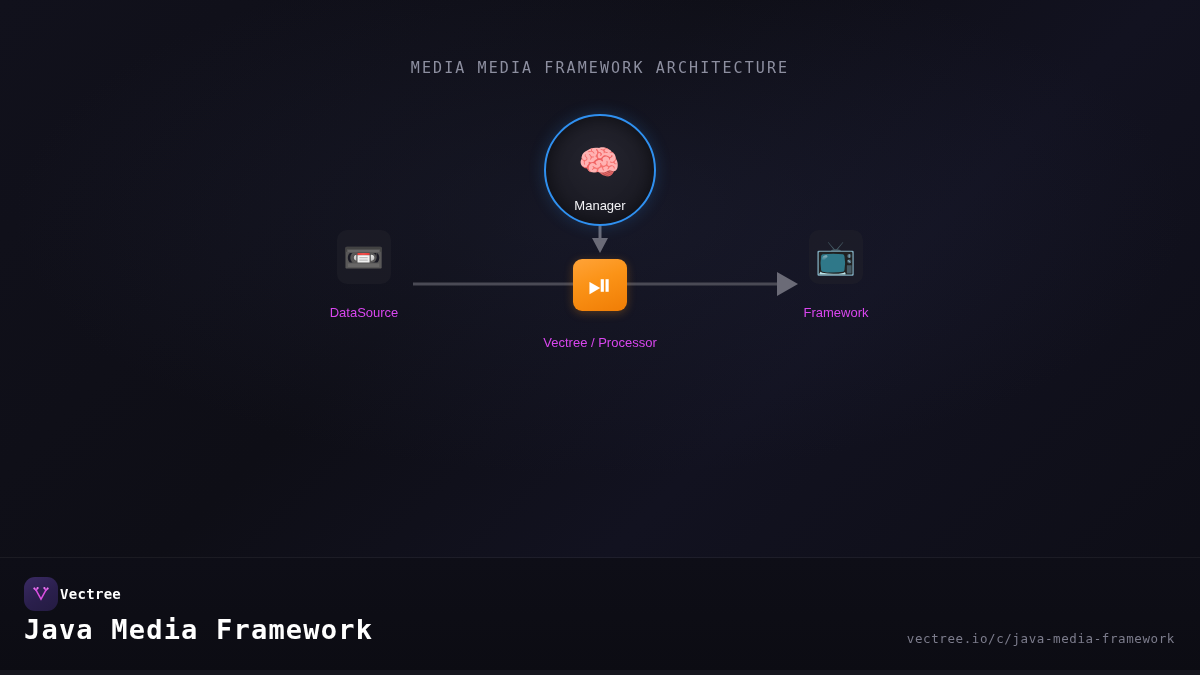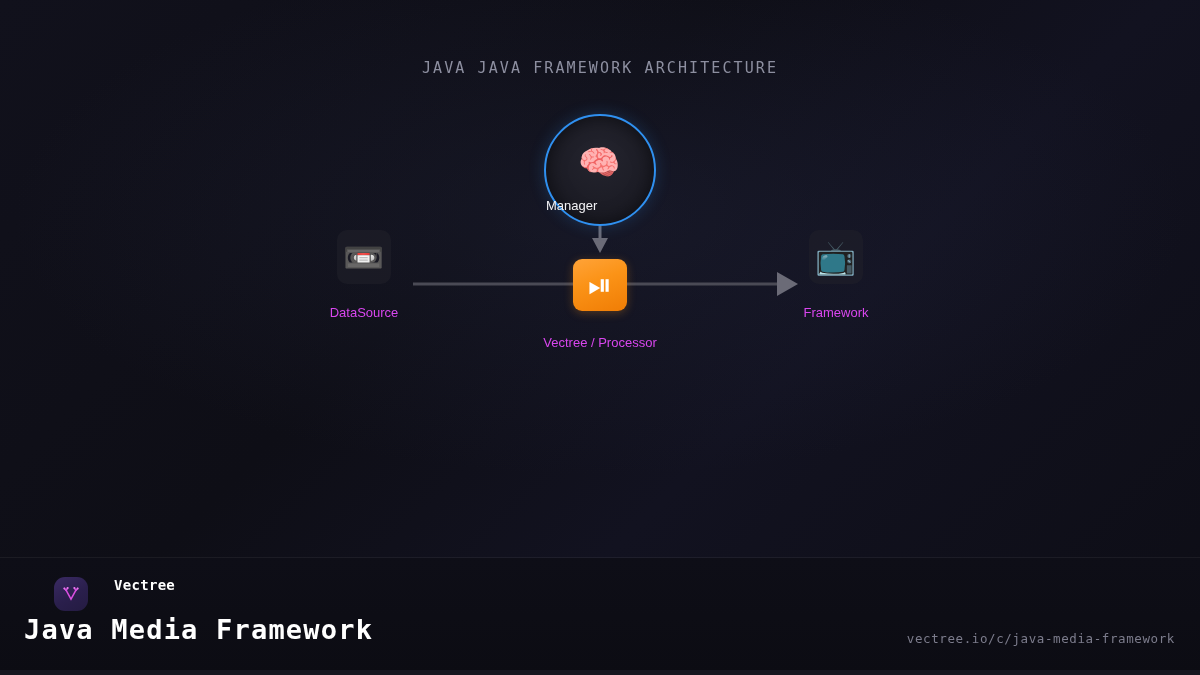--- a/index.html
+++ b/index.html
@@ -88,21 +88,21 @@
     font-size: 34px;
     line-height: 1;
     margin-top: -16px;
     filter: saturate(1.05);
   }
   .hub-label {
     position: absolute;
     left: 0;
     right: 0;
     bottom: 11px;
-    text-align: left;
+    text-align: center;
     font-size: 13px;
     color: #f2f2f5;
   }
 
   
   #node-datasource { left: 314px; top: 230px; width: 100px; }
   #node-renderer   { left: 786px; top: 230px; width: 100px; }
 
   .tile {
     width: 54px;
@@ -172,22 +172,22 @@
     bottom: 0;
     width: 1200px;
     height: 5px;
     background: #16161f;
   }
   #brand-row {
     position: absolute;
     left: 24px;
     top: 19px;
     display: flex;
-    gap: 26px;
-    margin-left: 30px;
+    align-items: center;
+    gap: 2px;
   }
   #brand-logo {
     width: 34px;
     height: 34px;
     border-radius: 11px;
     background: linear-gradient(150deg, #3a2a63 0%, #2a1f4c 55%, #241b42 100%);
     display: flex;
     align-items: center;
     justify-content: center;
   }
@@ -218,21 +218,21 @@
     letter-spacing: 0.6px;
     color: #7c7c8c;
     white-space: pre;
   }
 </style>
 </head>
 <body>
 
 <div id="canvas"></div>
 
-<div id="diagram-title">JAVA JAVA FRAMEWORK ARCHITECTURE</div>
+<div id="diagram-title">MEDIA MEDIA FRAMEWORK ARCHITECTURE</div>
 
 <div id="diagram">
 
   <svg id="wires" width="1200" height="675" viewBox="0 0 1200 675">
 
     <line x1="413" y1="284" x2="573" y2="284" stroke="#4a4a55" stroke-width="3"></line>
 
     <line x1="627" y1="284" x2="779" y2="284" stroke="#4a4a55" stroke-width="3"></line>
     <polygon points="777,272 798,284 777,296" fill="#6b6b77"></polygon>
 

